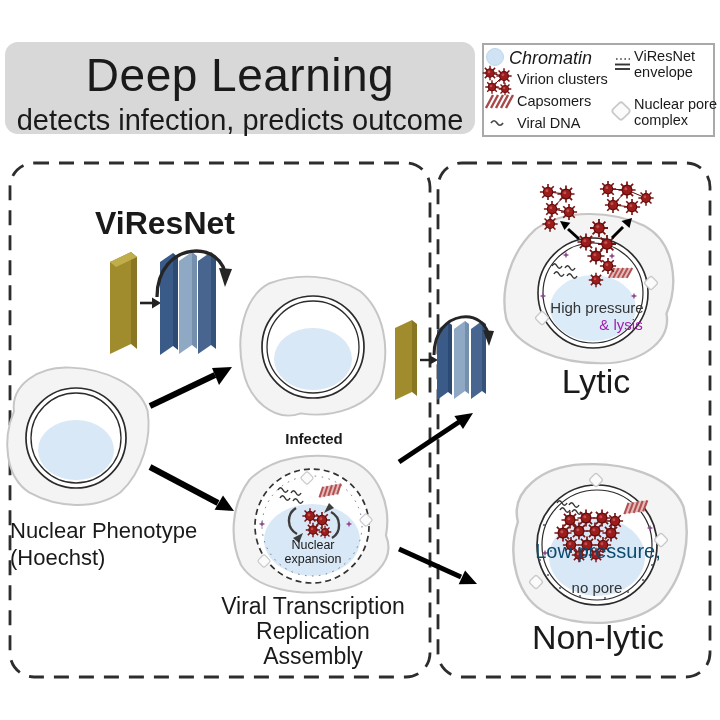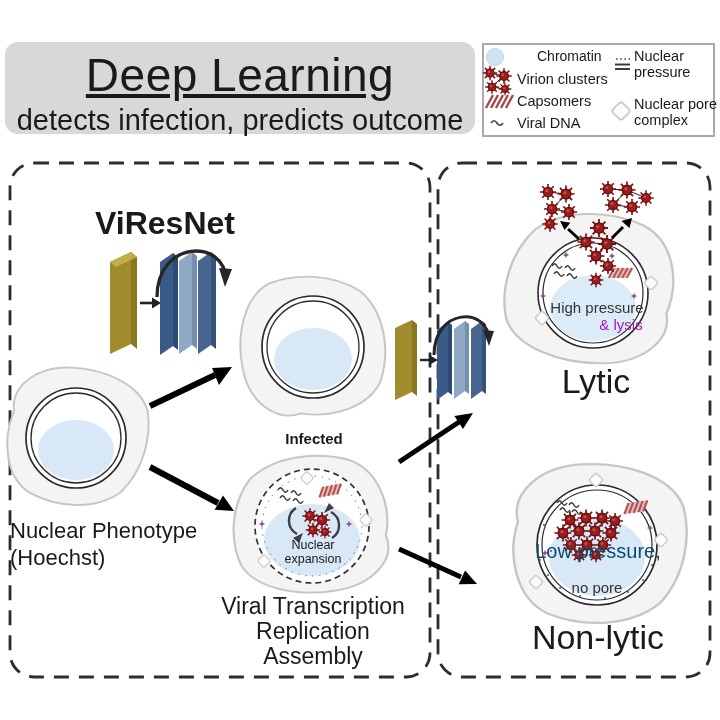--- a/index.html
+++ b/index.html
@@ -255,28 +255,28 @@
         <circle cx="551" cy="551" r="1.1"></circle>
       </g>
       <use href="#sparkle" transform="translate(545,553)"></use>
       <use href="#sparkle" transform="translate(650,528)"></use>
       <use href="#pore" transform="translate(596,480) rotate(45) scale(0.85)"></use>
       <use href="#pore" transform="translate(661,540) rotate(45) scale(0.85)"></use>
       <use href="#pore" transform="translate(536,582) rotate(45) scale(0.85)"></use>
     </g>
   </svg>
 
-  <div class="abs textlayer txt ctr" style="left:240px;top:48px;font-size:46px;letter-spacing:0.5px;text-decoration:underline;">Deep Learning</div>
+  <div class="abs textlayer txt ctr" style="left:240px;top:48px;font-size:46px;letter-spacing:0.5px;">Deep Learning</div>
   <div class="abs textlayer txt ctr" style="left:240px;top:104px;font-size:29px;">detects infection, predicts outcome</div>
 
-  <div class="abs textlayer txt" style="left:537px;top:48px;font-size:14px;">Chromatin</div>
+  <div class="abs textlayer txt" style="left:509px;top:48px;font-size:18px;font-style:italic;">Chromatin</div>
   <div class="abs textlayer txt" style="left:517px;top:71px;font-size:14.5px;">Virion clusters</div>
   <div class="abs textlayer txt" style="left:517px;top:93px;font-size:14.5px;text-align:right;">Capsomers</div>
   <div class="abs textlayer txt" style="left:517px;top:115px;font-size:14.5px;">Viral DNA</div>
-  <div class="abs textlayer txt wrap" style="left:634px;top:49px;width:78px;font-size:14.5px;line-height:1.1;">Nuclear pressure</div>
+  <div class="abs textlayer txt wrap" style="left:634px;top:49px;width:78px;font-size:14.5px;line-height:1.1;">ViResNet envelope</div>
   <div class="abs textlayer txt wrap" style="left:634px;top:97px;width:92px;font-size:14.5px;line-height:1.1;">Nuclear pore complex</div>
 
   <div class="abs textlayer txt ctr" style="left:165px;top:205px;font-size:32px;font-weight:600;">ViResNet</div>
   <div class="abs textlayer txt ctr" style="left:314px;top:430px;font-size:15px;font-weight:700;">Infected</div>
   <div class="abs textlayer txt" style="left:10px;top:518px;font-size:22px;">Nuclear Phenotype</div>
   <div class="abs textlayer txt" style="left:10px;top:545px;font-size:22px;">(Hoechst)</div>
   <div class="abs textlayer txt" style="left:271px;top:538px;width:84px;font-size:12.5px;line-height:1.15;text-align:center;">Nuclear expansion</div>
   <div class="abs textlayer txt ctr" style="left:313px;top:593px;font-size:23px;">Viral Transcription</div>
   <div class="abs textlayer txt ctr" style="left:313px;top:618px;font-size:23px;">Replication</div>
   <div class="abs textlayer txt ctr" style="left:313px;top:643px;font-size:23px;">Assembly</div>

